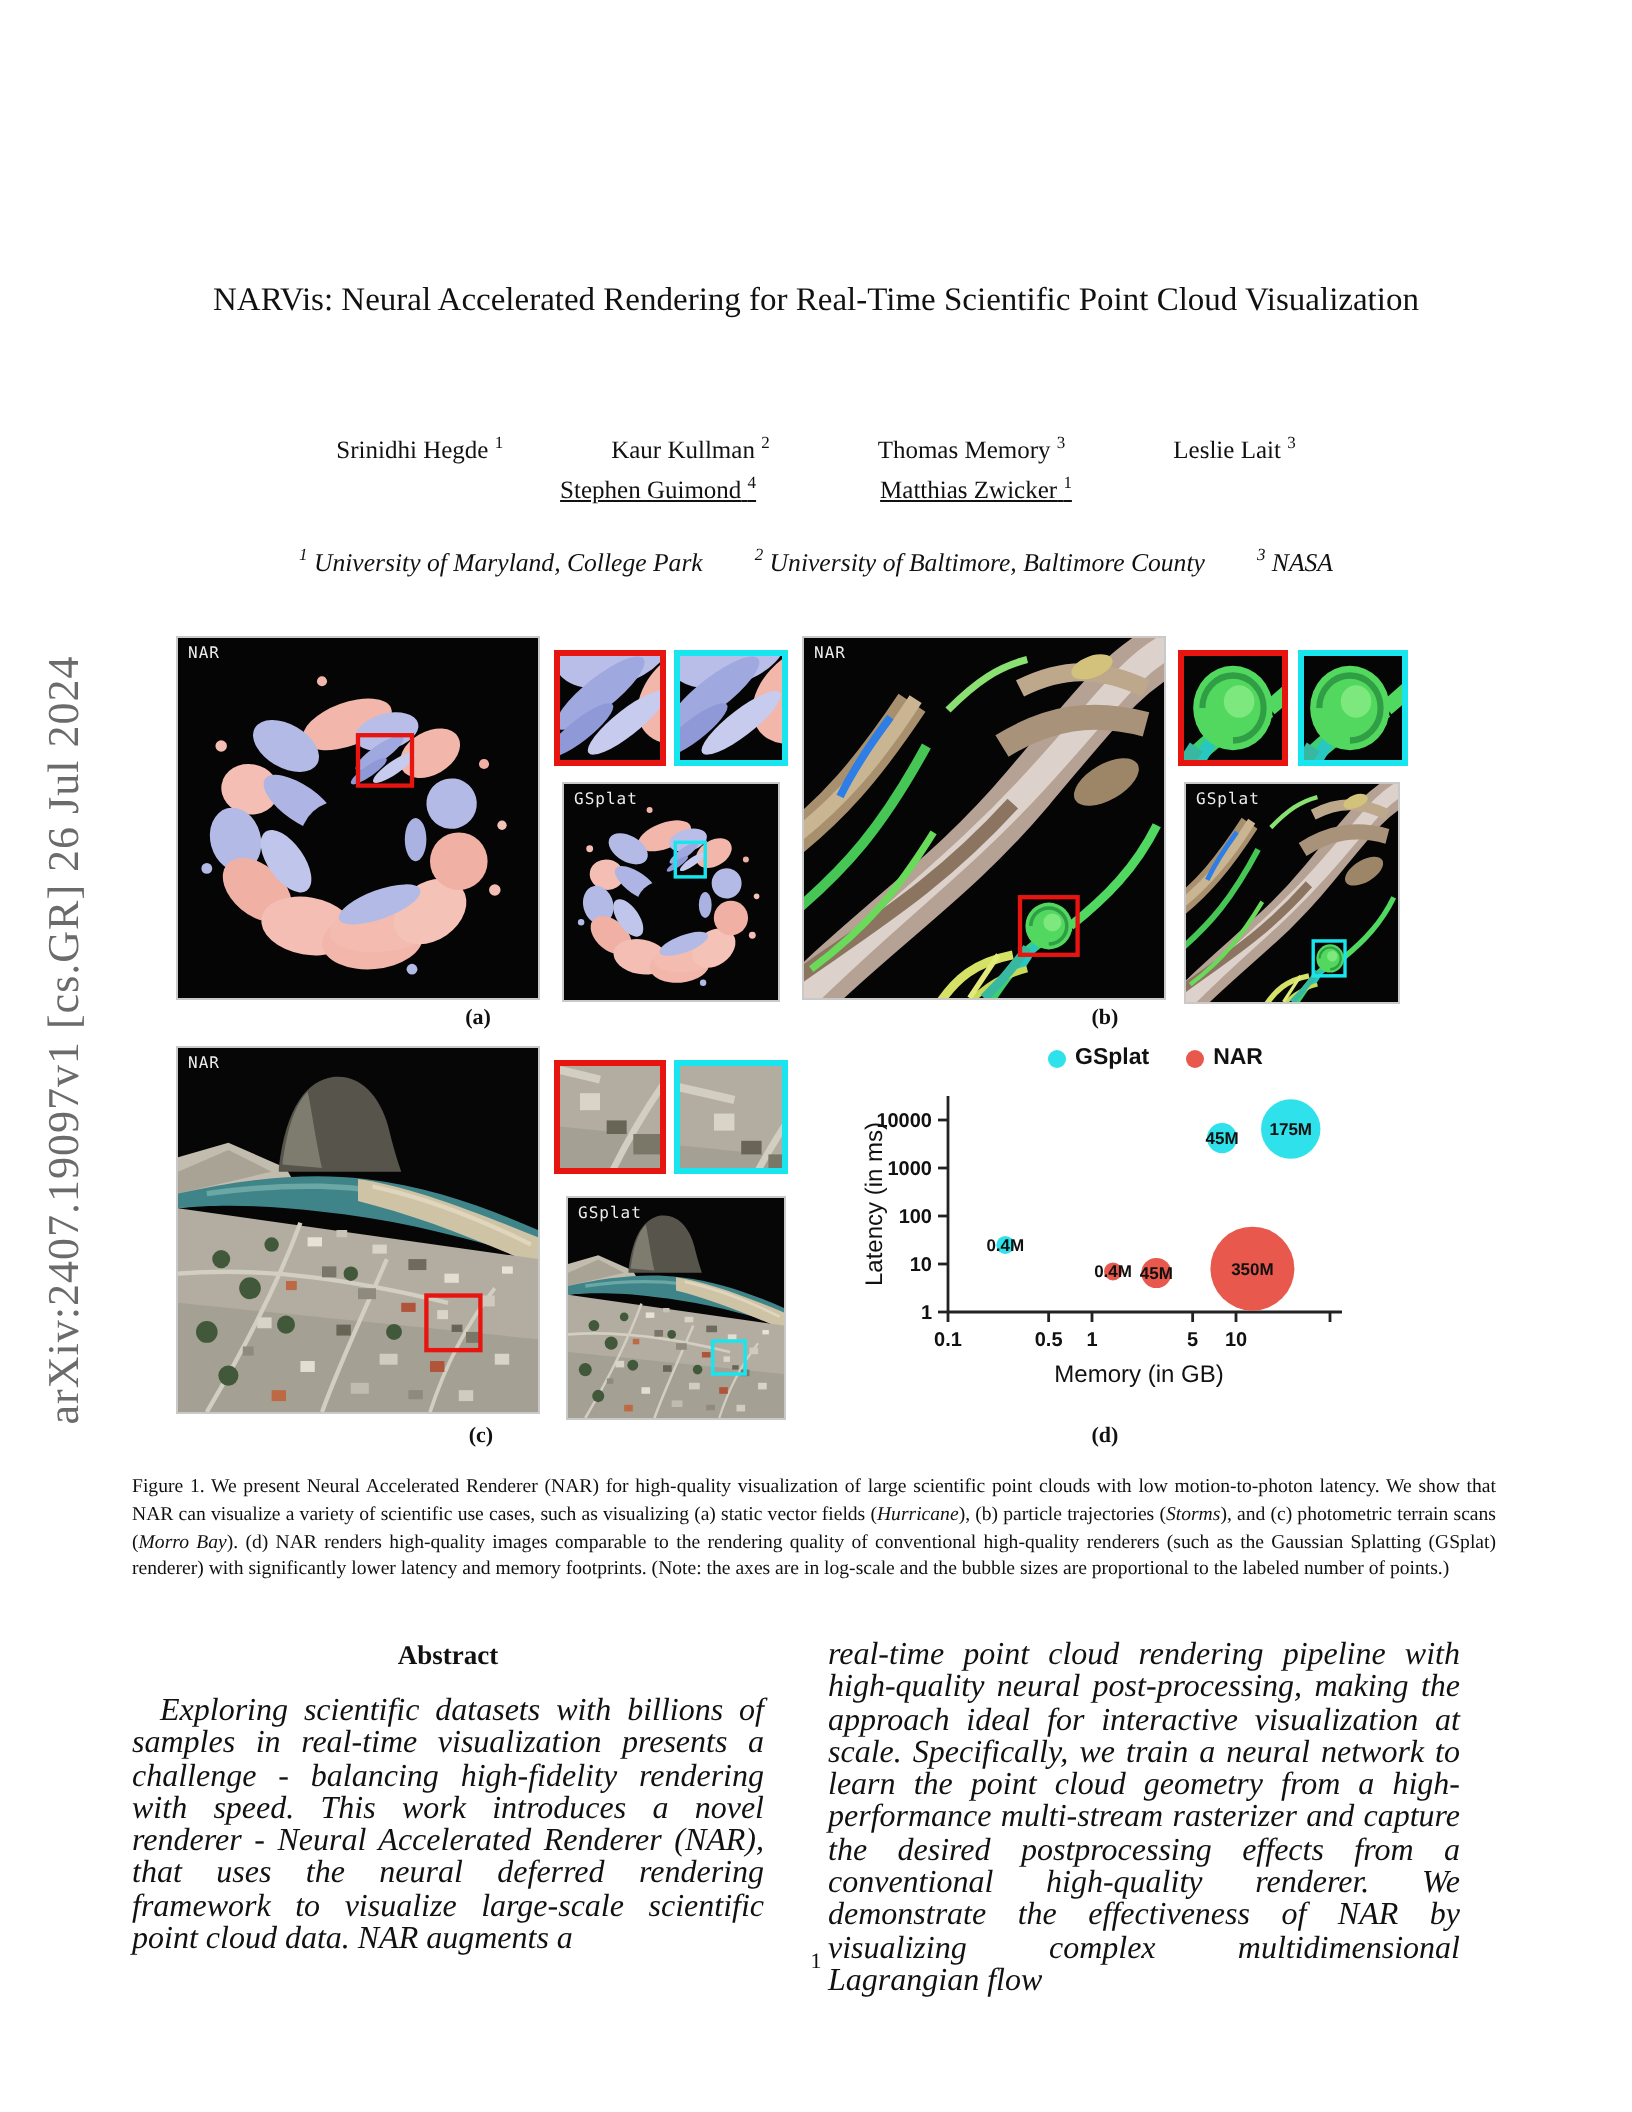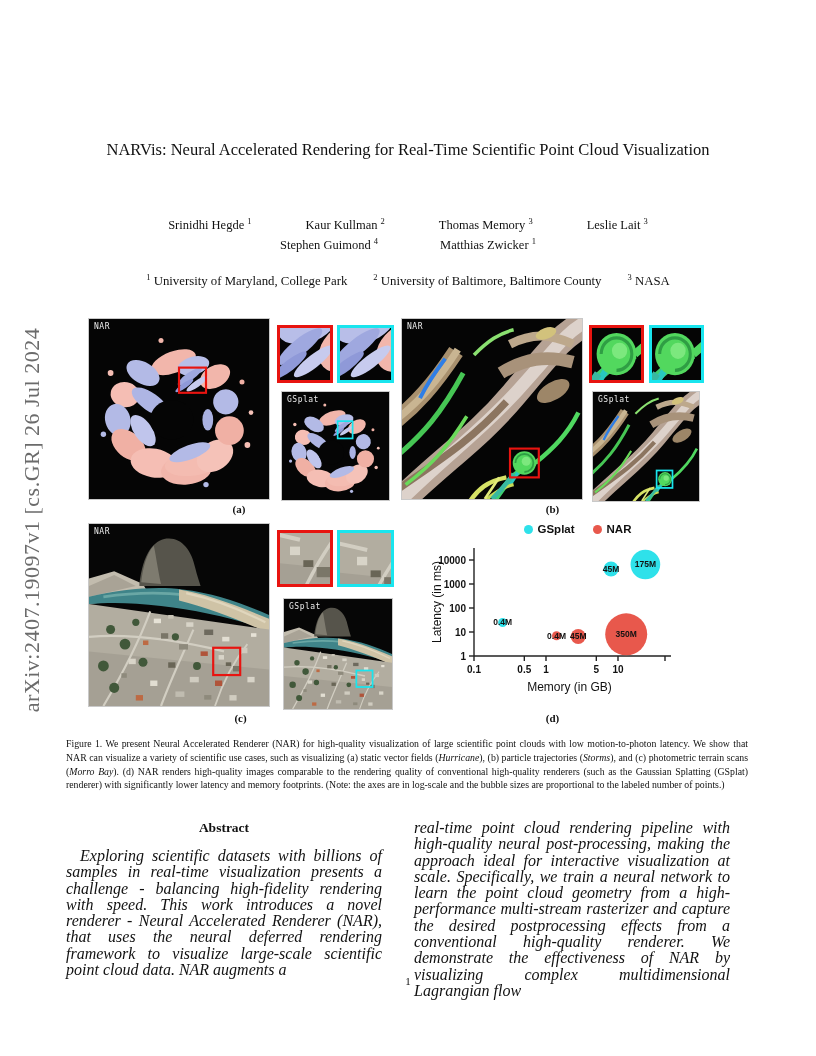--- a/index.html
+++ b/index.html
@@ -12,24 +12,24 @@
     transform:rotate(-90deg);color:#6b6b6b;font-size:22px;text-align:center;
     font-family:"Liberation Serif",serif;letter-spacing:0.5px;white-space:nowrap;}
 
   
   .title{left:88px;top:138px;width:640px;text-align:center;font-size:16.5px;
     font-weight:normal;line-height:1.4;}
   .authors-row{left:66px;width:684px;display:flex;justify-content:center;
     font-size:12.5px;text-align:center;}
   .authors-row .author{white-space:nowrap;}
   .authors-row1{top:216px;gap:54px;}
-  .authors-row2{top:236px;gap:62px;}
+  .authors-row2{top:236px;gap:62px;text-decoration:underline;}
   sup{font-size:8.5px;}
   .affil-row{left:40px;width:736px;display:flex;justify-content:center;font-size:12.8px;}
-  .affil-row1{top:272px;gap:26px;}
+  .affil-row1{top:272px;gap:26px;font-style:italic;}
   .affil-row2{top:290px;}
   .affil-row .affil{white-space:nowrap;}
 
   
   .panel{position:absolute;border:1px solid #c9c9c9;background:#050505;box-sizing:border-box;}
   .panel svg{display:block;width:100%;height:100%;}
   .scene-tag{position:absolute;top:3px;left:5px;color:#ececec;font-size:8px;
     font-family:"DejaVu Sans Mono",monospace;letter-spacing:0.5px;z-index:2;}
   .crop{position:absolute;box-sizing:border-box;border:3px solid #e81410;background:#050505;}
   .crop svg{display:block;width:100%;height:100%;}

